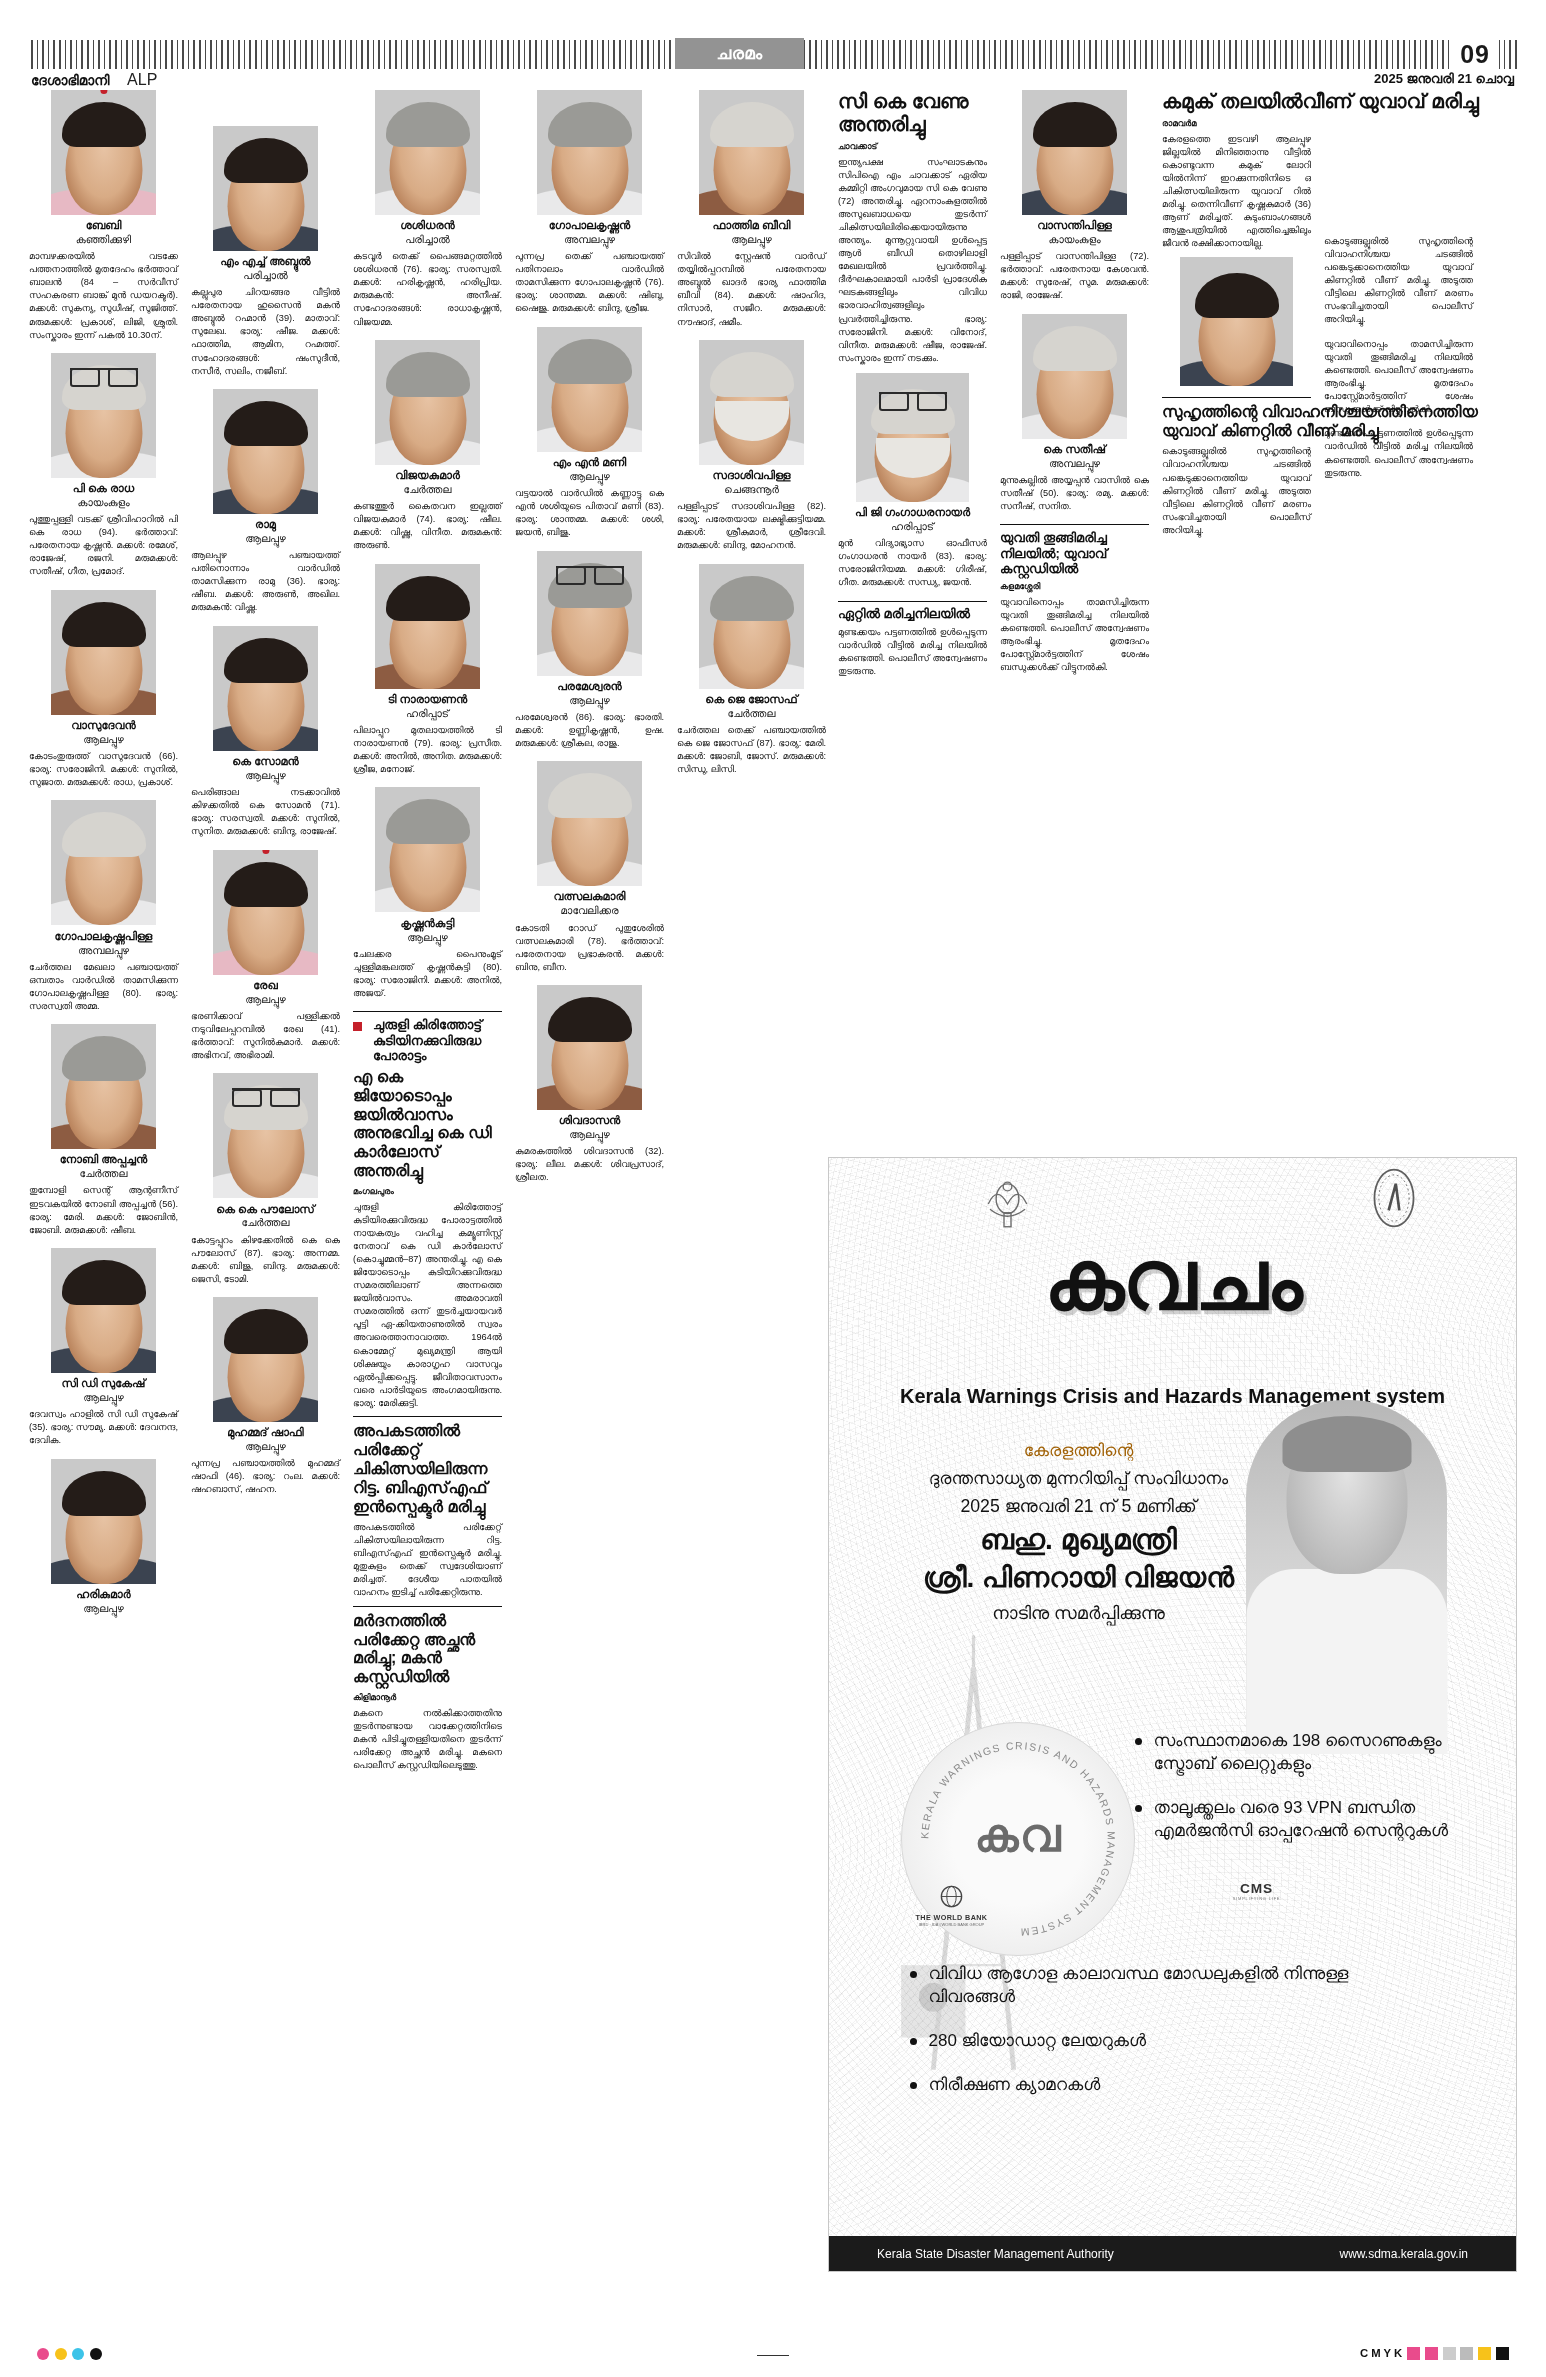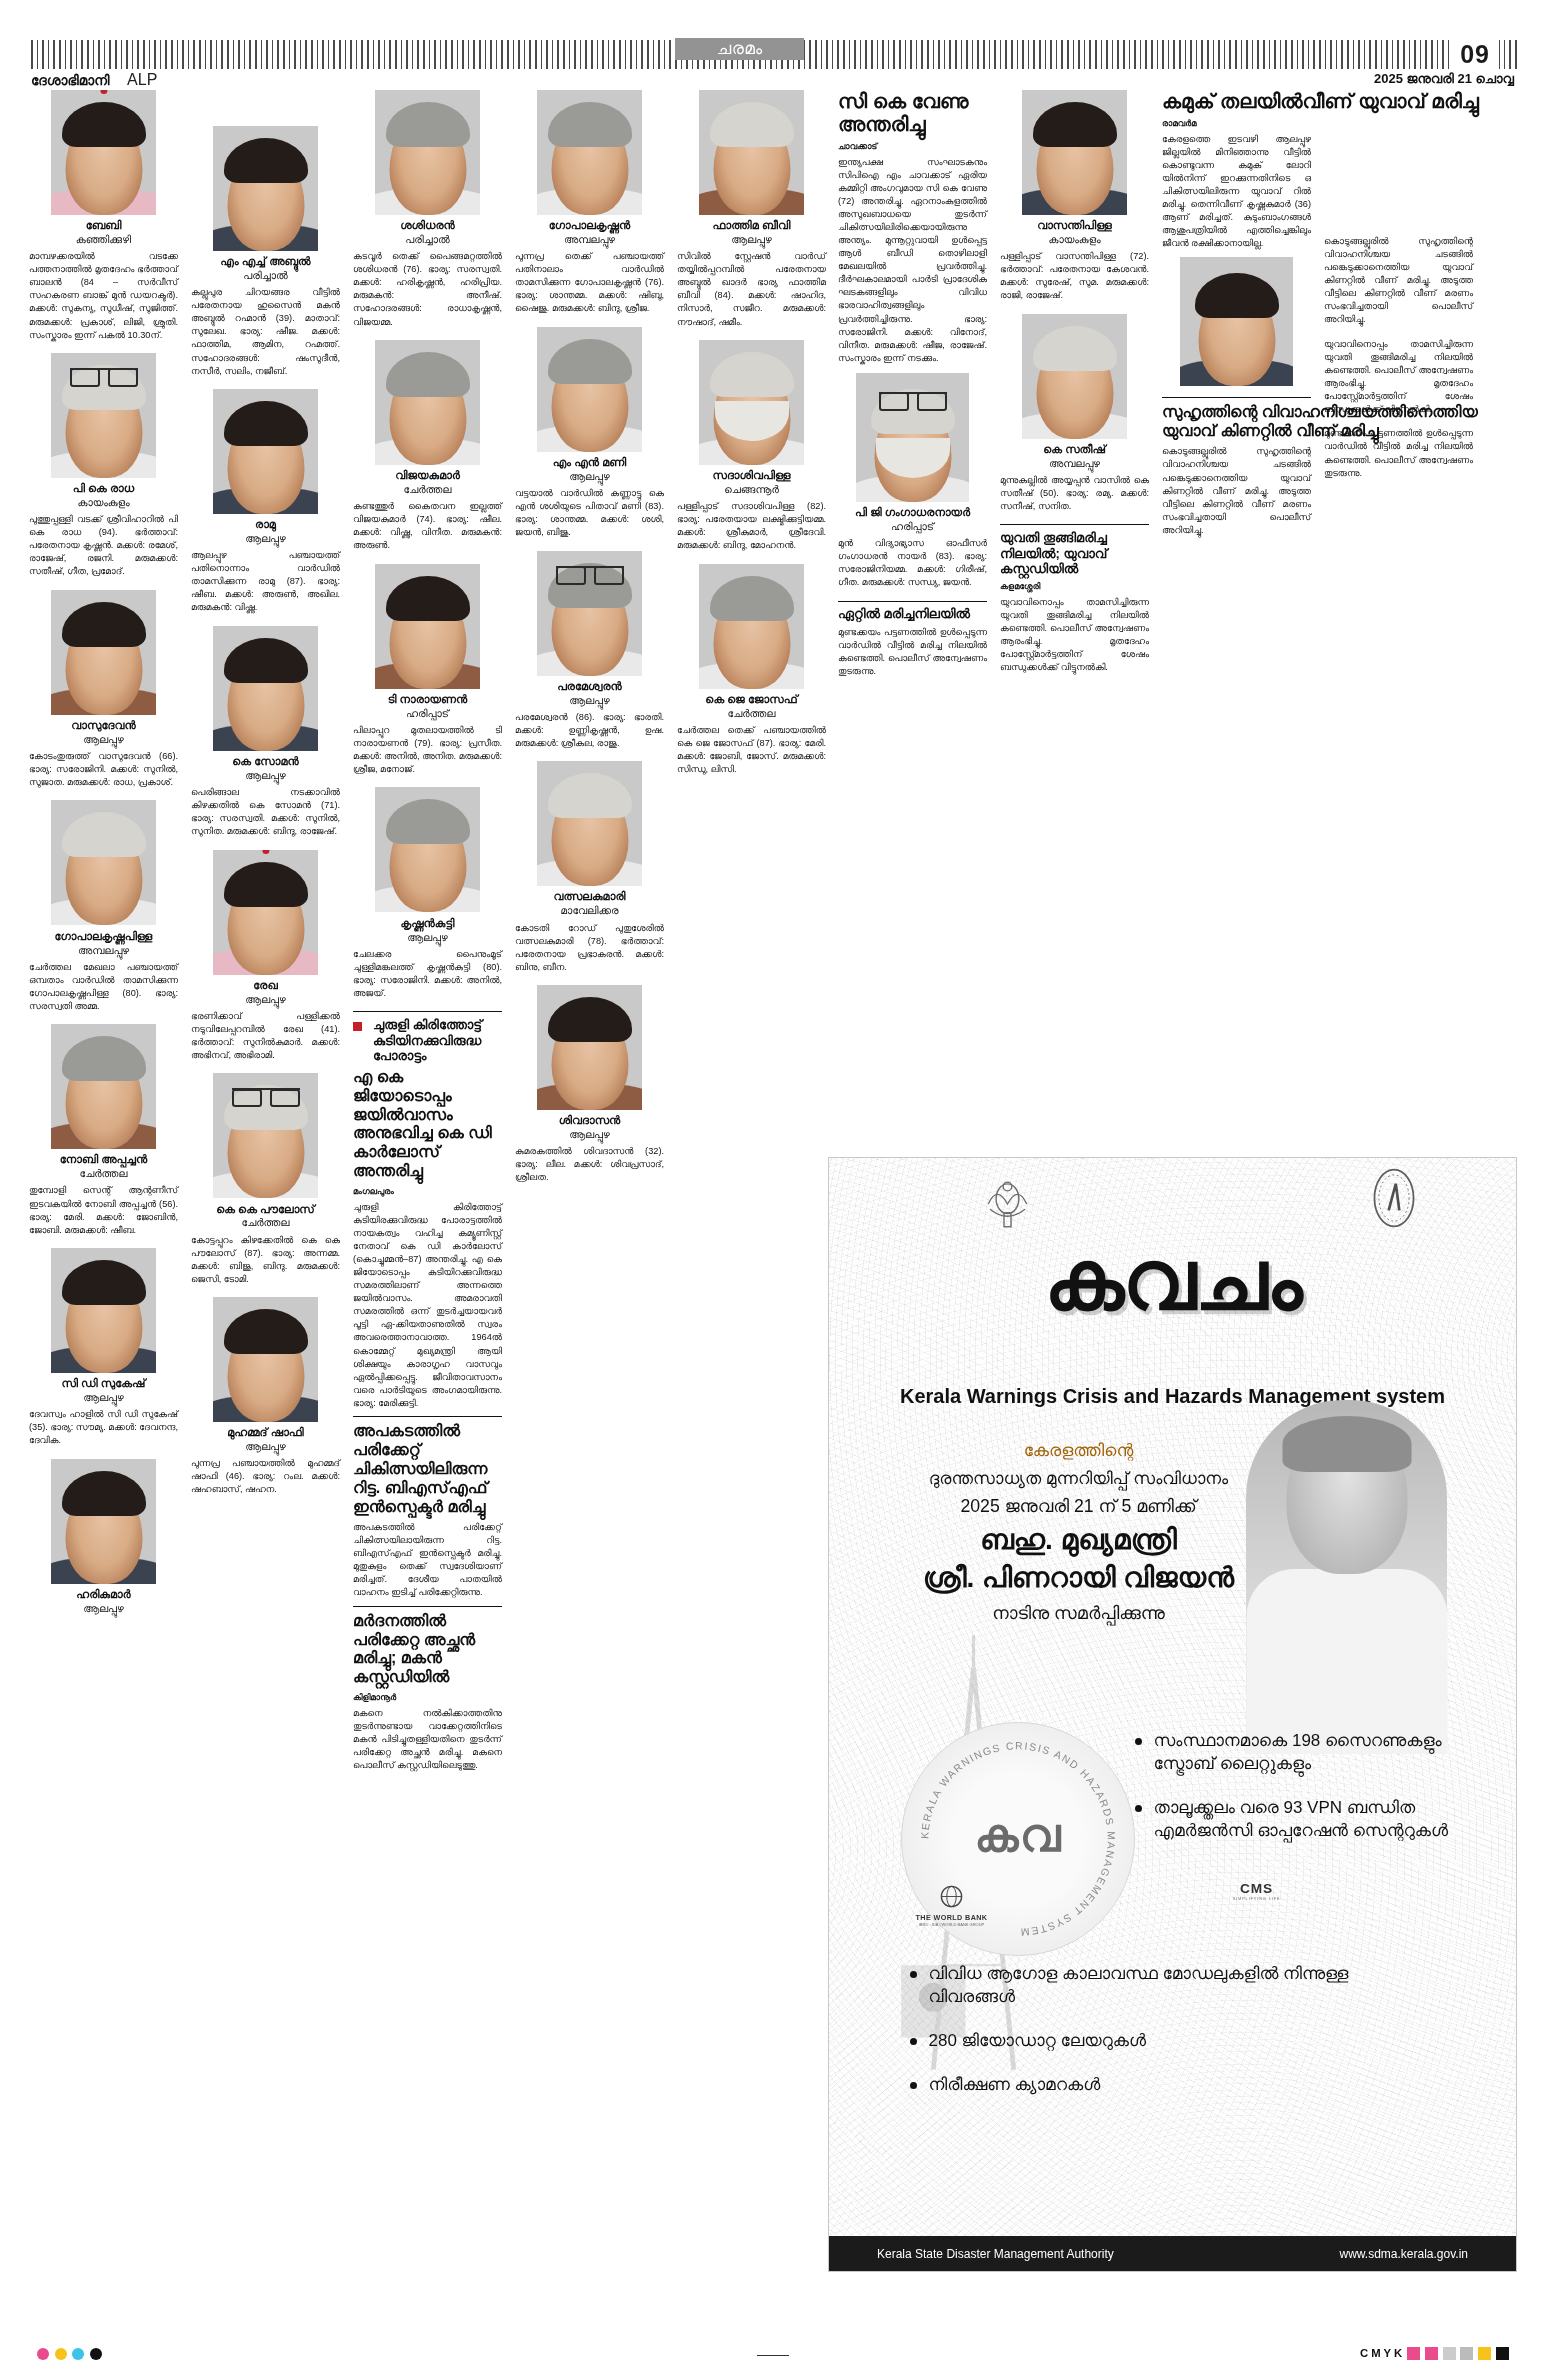--- a/index.html
+++ b/index.html
@@ -13,24 +13,24 @@
     overflow:hidden;
   }
 
   
   .masthead { position:absolute; left:0; top:0; width:1546px; height:97px; }
   .rule-strip {
     position:absolute; left:31px; top:40px; width:1486px; height:29px;
     background:repeating-linear-gradient(to right,#4a4a4a 0px,#4a4a4a 1.6px,#ffffff 1.6px,#ffffff 5.6px);
   }
   .section-tag {
-    position:absolute; left:675px; top:38px; width:129px; height:22px;
+    position:absolute; left:675px; top:38px; width:129px; height:31px;
     background:#939393; color:#fff;
     display:flex; align-items:center; justify-content:center;
-    font-size:17px; font-weight:normal; letter-spacing:0.4px;
+    font-size:17px; font-weight:bold; letter-spacing:0.4px;
   }
   .page-no {
     position:absolute; right:47px; top:37px; width:48px; height:34px;
     background:#fff; display:flex; align-items:center; justify-content:center;
     font-size:25px; font-weight:bold; color:#1a1a1a; letter-spacing:0.8px;
   }
   .mast-left { position:absolute; left:31px; top:71px; display:flex; gap:17.7px; align-items:baseline; }
   .mast-title { font-size:13.7px; font-weight:bold; color:#111; }
   .mast-edition { font-size:16px; color:#222;text-align:center; }
   .mast-date { position:absolute; right:32px; top:71px; font-size:13px; color:#111; font-weight:bold;}
@@ -276,21 +276,21 @@
       <div class="body-txt">കല്ലുപുര ചിറയങ്ങര വീട്ടിൽ പരേതനായ ഹുസൈൻ മകൻ അബ്ദുൽ റഹ്മാൻ (39). മാതാവ്: സുലേഖ. ഭാര്യ: ഷീജ. മക്കൾ: ഫാത്തിമ, ആമിന, റഹ്മത്ത്. സഹോദരങ്ങൾ: ഷംസുദീൻ, നസീർ, സലിം, നജീബ്.</div>
     </div>
     <div class="obit">
       <div class="photo">
         <div class="shoulders b"></div>
           <div class="face"></div>
           <div class="hair"></div>
       </div>
       <div class="cap-name">രാമു</div>
       <div class="cap-place">ആലപ്പുഴ</div>
-      <div class="body-txt">ആലപ്പുഴ പഞ്ചായത്ത് പതിനൊന്നാം വാർഡിൽ താമസിക്കുന്ന രാമു (87). ഭാര്യ: ഷീബ. മക്കൾ: അരുൺ, അഖില. മരുമകൻ: വിഷ്ണു.</div>
+      <div class="body-txt">ആലപ്പുഴ പഞ്ചായത്ത് പതിനൊന്നാം വാർഡിൽ താമസിക്കുന്ന രാമു (36). ഭാര്യ: ഷീബ. മക്കൾ: അരുൺ, അഖില. മരുമകൻ: വിഷ്ണു.</div>
     </div>
     <div class="obit">
       <div class="photo">
         <div class="shoulders b"></div>
           <div class="face"></div>
           <div class="hair"></div>
       </div>
       <div class="cap-name">കെ സോമൻ</div>
       <div class="cap-place">ആലപ്പുഴ</div>
       <div class="body-txt">പെരിങ്ങാല നടക്കാവിൽ കിഴക്കതിൽ കെ സോമൻ (71). ഭാര്യ: സരസ്വതി. മക്കൾ: സുനിൽ, സുനിത. മരുമക്കൾ: ബിന്ദു, രാജേഷ്.</div>

